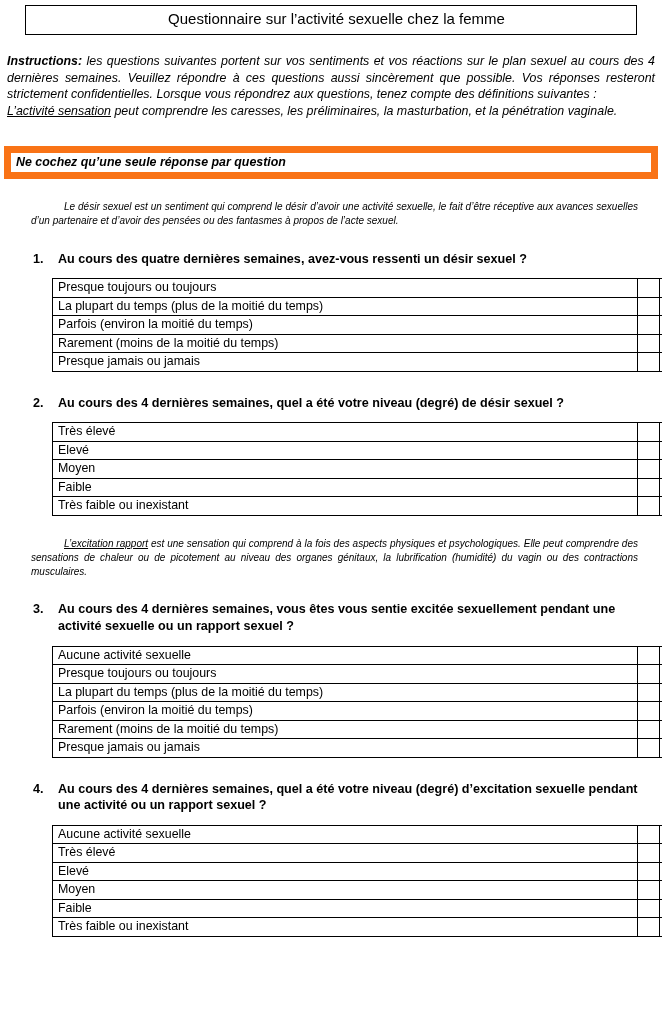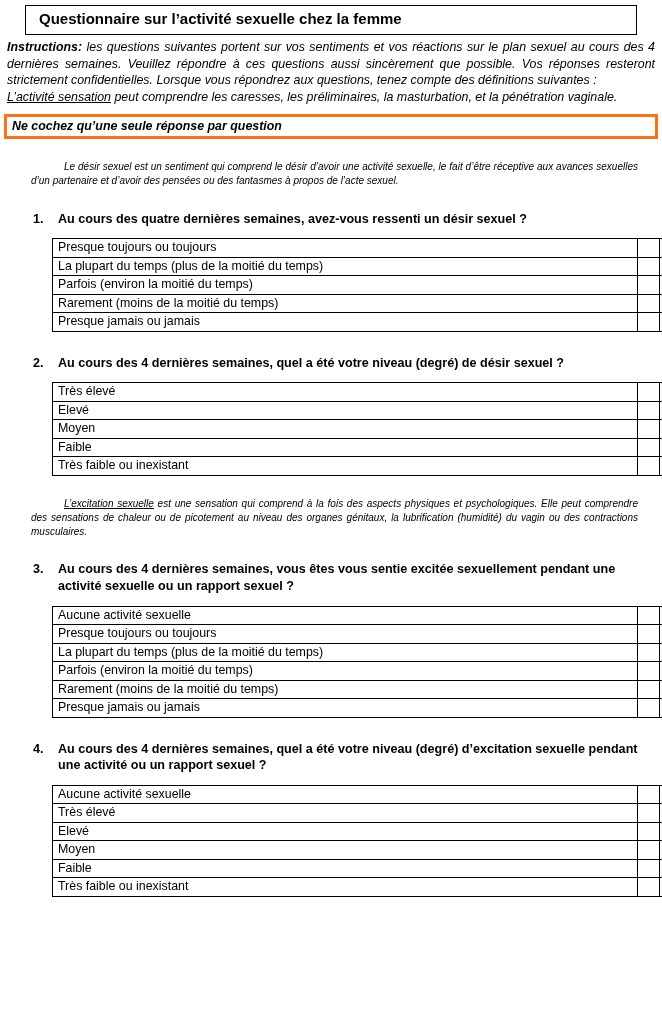--- a/index.html
+++ b/index.html
@@ -13,37 +13,37 @@
   .page {
     width: 662px;
     min-height: 1024px;
     padding: 5px 4px 8px 4px;
     background: #fff;
   }
   .title-box {
     border: 1px solid #000;
     margin: 0 21px 0 21px;
     padding: 3px 2px 4px 13px;
-    text-align: left;
-    font-weight: 700;
+    text-align: center;
+    font-weight: 400;
     font-size: 15px;
     line-height: 1.38;
   }
   .instr {
-    margin: 4px 3px 0 3px;
+    margin: 18px 3px 0 3px;
     font-style: italic;
     font-size: 12.4px;
     line-height: 1.36;
     text-align: justify;
   }
   .instr .lead { font-weight: 700; }
   .underline { text-decoration: underline; }
   .notice {
-    border: 3px solid #f97316;
-    margin: 8px 0 0 0;
+    border: 7px solid #f97316;
+    margin: 26px 0 0 0;
     padding: 2px 5px 3px 5px;
     font-weight: 700;
     font-style: italic;
     font-size: 12.4px;
   }
   .def {
     margin: 21px 20px 0 27px;
     font-style: italic;
     font-size: 10px;
     line-height: 1.38;
@@ -167,21 +167,21 @@
       </tr>
       <tr>
         <td>Très faible ou inexistant</td>
         <td class="check"></td>
         <td class="score">1</td>
       </tr>
     </tbody>
   </table>
 
   <div class="def">
-    <span class="underline">L’excitation sexuelle</span>
+    <span class="underline">L’excitation rapport</span>
     <span>est une sensation qui comprend à la fois des aspects physiques et psychologiques. Elle peut comprendre des sensations de chaleur ou de picotement au niveau des organes génitaux, la lubrification (humidité) du vagin ou des contractions musculaires.</span>
   </div>
 
   <div class="question">
     <span class="q-num">3.</span>
     <span class="q-text">Au cours des 4 dernières semaines, vous êtes vous sentie excitée sexuellement pendant une activité sexuelle ou un rapport sexuel ?</span>
   </div>
 
   <table class="answers">
     <tbody>

